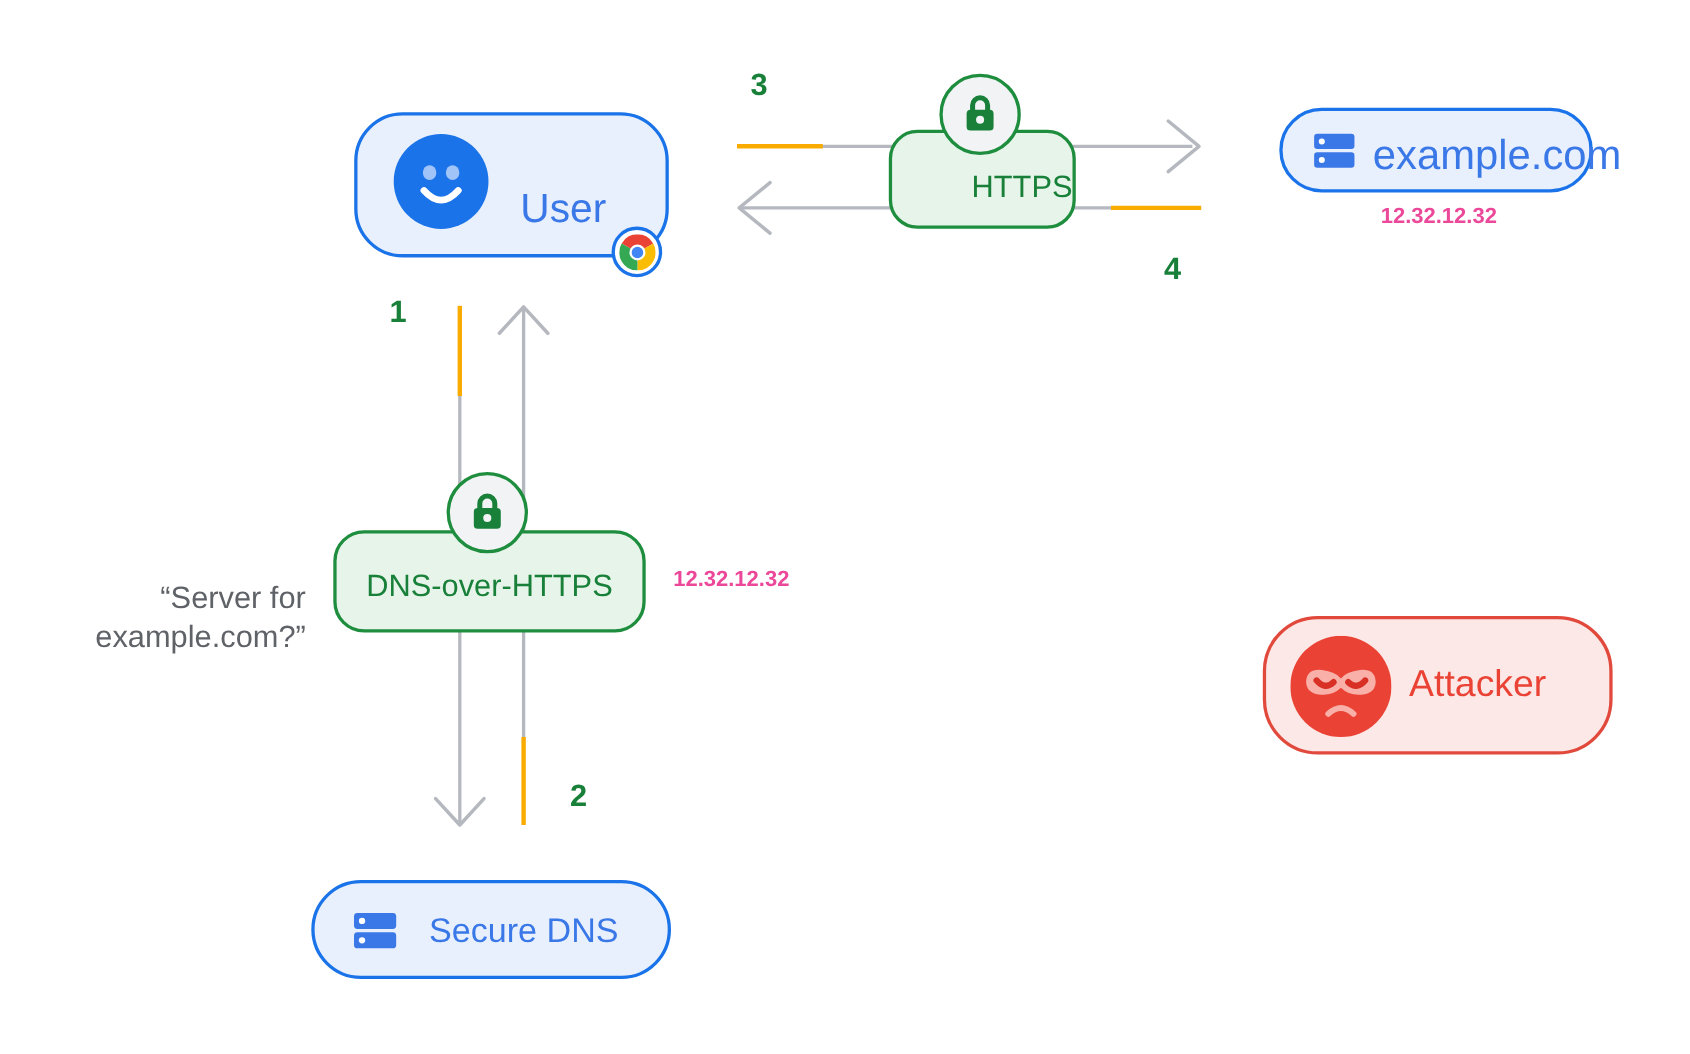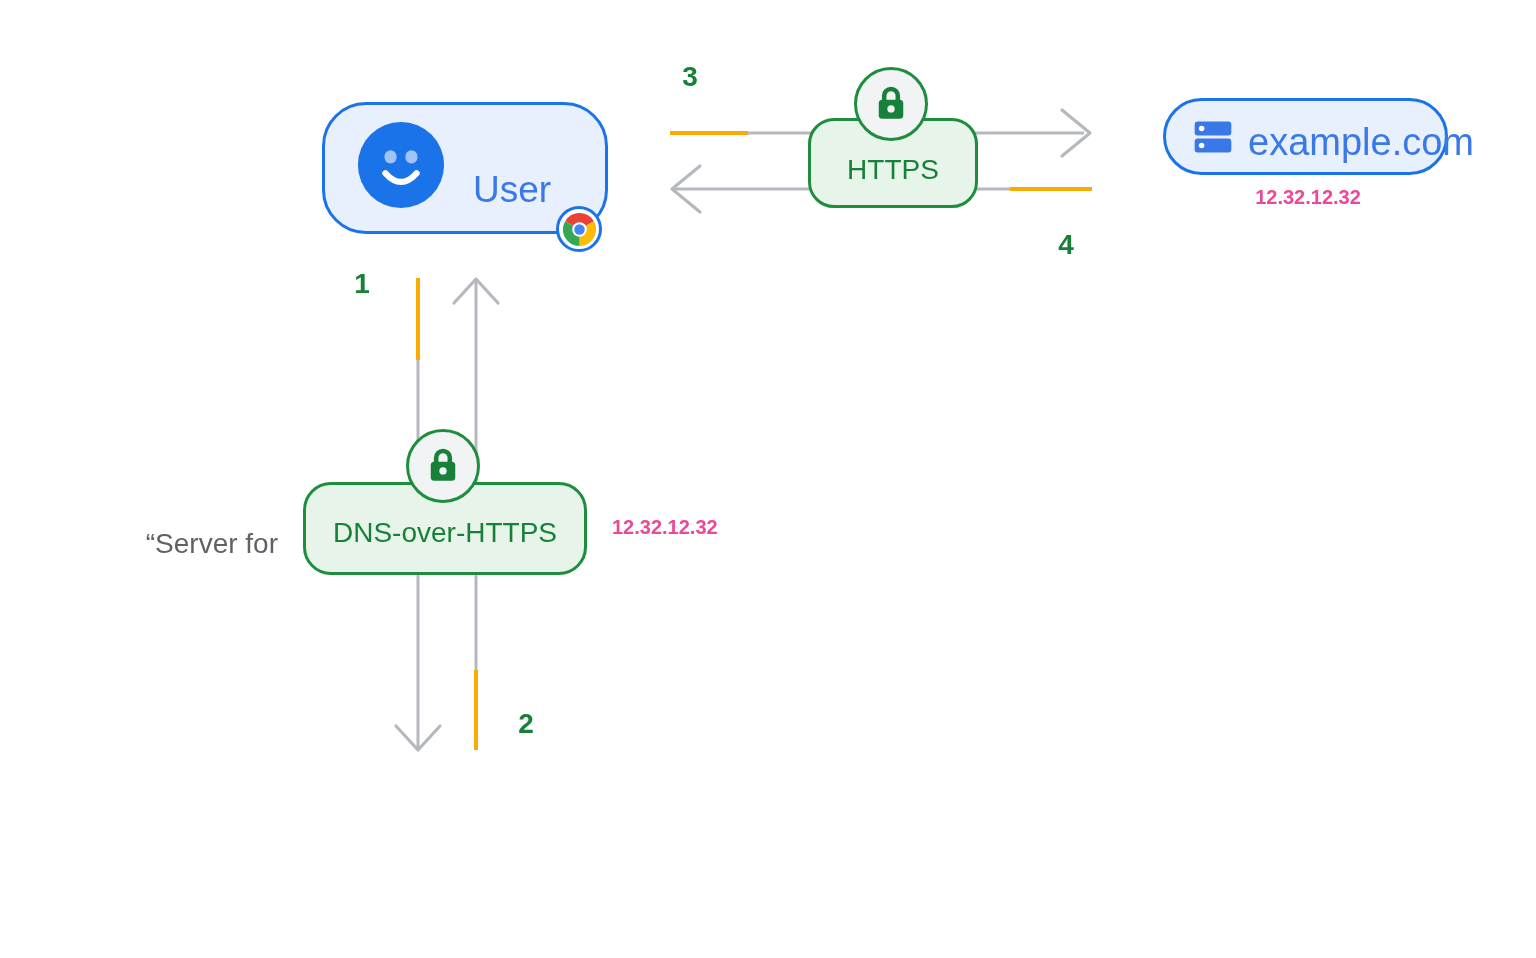--- a/index.html
+++ b/index.html
@@ -74,21 +74,21 @@
   <div class="badge-circle chrome-badge" style="left:556px; top:206px; width:46px; height:46px;">
     <svg width="33" height="33" viewBox="0 0 48 48">
       <path d="M24 24 L3.2 12 A24 24 0 0 1 44.8 12 Z" fill="#ea4335"></path>
       <path d="M24 24 L44.8 12 A24 24 0 0 1 24 48 Z" fill="#fbbc04"></path>
       <path d="M24 24 L24 48 A24 24 0 0 1 3.2 12 Z" fill="#34a853"></path>
       <circle cx="24" cy="24" r="10.6" fill="#ffffff"></circle>
       <circle cx="24" cy="24" r="7.6" fill="#4285f4"></circle>
     </svg>
   </div>
 
-  <div class="box green-box" style="left:808px; top:118px; width:170px; height:90px; border-radius:26px; display:flex; align-items:center; justify-content:center;">
+  <div class="box green-box" style="left:808px; top:118px; width:170px; height:90px; border-radius:26px; display:flex; align-items:center; justify-content:flex-end;">
     <span class="green-text" style="font-size:28px; font-weight:500; margin-top:14px;">HTTPS</span>
   </div>
   <div class="badge-circle lock-badge" style="left:854px; top:67px; width:74px; height:74px;">
     <svg width="42" height="42" viewBox="0 0 24 24">
       <path d="M8.1 10.2 V7.3 a3.9 3.9 0 0 1 7.8 0 v2.9" fill="none" stroke="#188038" stroke-width="2.6"></path>
       <rect x="5" y="9.6" width="14" height="10.8" rx="2" fill="#188038"></rect>
       <circle cx="12" cy="14.8" r="2.1" fill="#f1f3f4"></circle>
     </svg>
   </div>
 
@@ -109,23 +109,43 @@
   <div class="badge-circle lock-badge" style="left:406px; top:429px; width:74px; height:74px;">
     <svg width="42" height="42" viewBox="0 0 24 24">
       <path d="M8.1 10.2 V7.3 a3.9 3.9 0 0 1 7.8 0 v2.9" fill="none" stroke="#188038" stroke-width="2.6"></path>
       <rect x="5" y="9.6" width="14" height="10.8" rx="2" fill="#188038"></rect>
       <circle cx="12" cy="14.8" r="2.1" fill="#f1f3f4"></circle>
     </svg>
   </div>
 
   <div class="query">
     <div>“Server for</div>
+    <div>example.com?”</div>
   </div>
   <div class="ip" style="left:612px; top:516px;">12.32.12.32</div>
 
+  <div class="box blue-box" style="left:283px; top:800px; width:327px; height:90px; border-radius:45px;">
+    <svg class="abs" style="left:30px; top:20px;" width="50" height="46" viewBox="0 0 24 24">
+      <rect x="2" y="3.6" width="20" height="7.6" rx="1.6" fill="#3b78e7"></rect>
+      <rect x="2" y="12.8" width="20" height="7.6" rx="1.6" fill="#3b78e7"></rect>
+      <circle cx="5.8" cy="7.4" r="1.5" fill="#ffffff"></circle>
+      <circle cx="5.8" cy="16.6" r="1.5" fill="#ffffff"></circle>
+    </svg>
+    <span class="label blue-text" style="left:104px; top:25px; font-size:31px;">Secure DNS</span>
+  </div>
 
+  <div class="box red-box" style="left:1148px; top:560px; width:318px; height:126px; border-radius:50px;">
+    <svg class="abs" style="left:22px; top:15px;" width="92" height="92" viewBox="0 0 48 48">
+      <circle cx="24" cy="24" r="24" fill="#ea4335"></circle>
+      <path d="M7.5 21.5 Q8 15.5 15 16.2 Q21.5 17 24 20.2 Q26.5 17 33 16.2 Q40 15.5 40.5 21.5 Q40.5 27 34.5 27.8 Q28 28.6 24 24.6 Q20 28.6 13.5 27.8 Q7.5 27 7.5 21.5 Z" fill="#f8b0a9"></path>
+      <path d="M12.5 21.2 Q16.5 25.8 20.5 22" stroke="#d93025" stroke-width="3" fill="none" stroke-linecap="round"></path>
+      <path d="M27.5 22 Q31.5 25.8 35.5 21.2" stroke="#d93025" stroke-width="3" fill="none" stroke-linecap="round"></path>
+      <path d="M18 37 Q24 31.5 30 37" stroke="#f8b0a9" stroke-width="2.8" fill="none" stroke-linecap="round"></path>
+    </svg>
+    <span class="label red-text" style="left:130px; top:40px; font-size:34px;">Attacker</span>
+  </div>
 
   <div class="step-num" style="left:348px; top:268px;">1</div>
   <div class="step-num" style="left:512px; top:708px;">2</div>
   <div class="step-num" style="left:676px; top:61px;">3</div>
   <div class="step-num" style="left:1052px; top:229px;">4</div>
 
 </div>
 
 </body></html>

